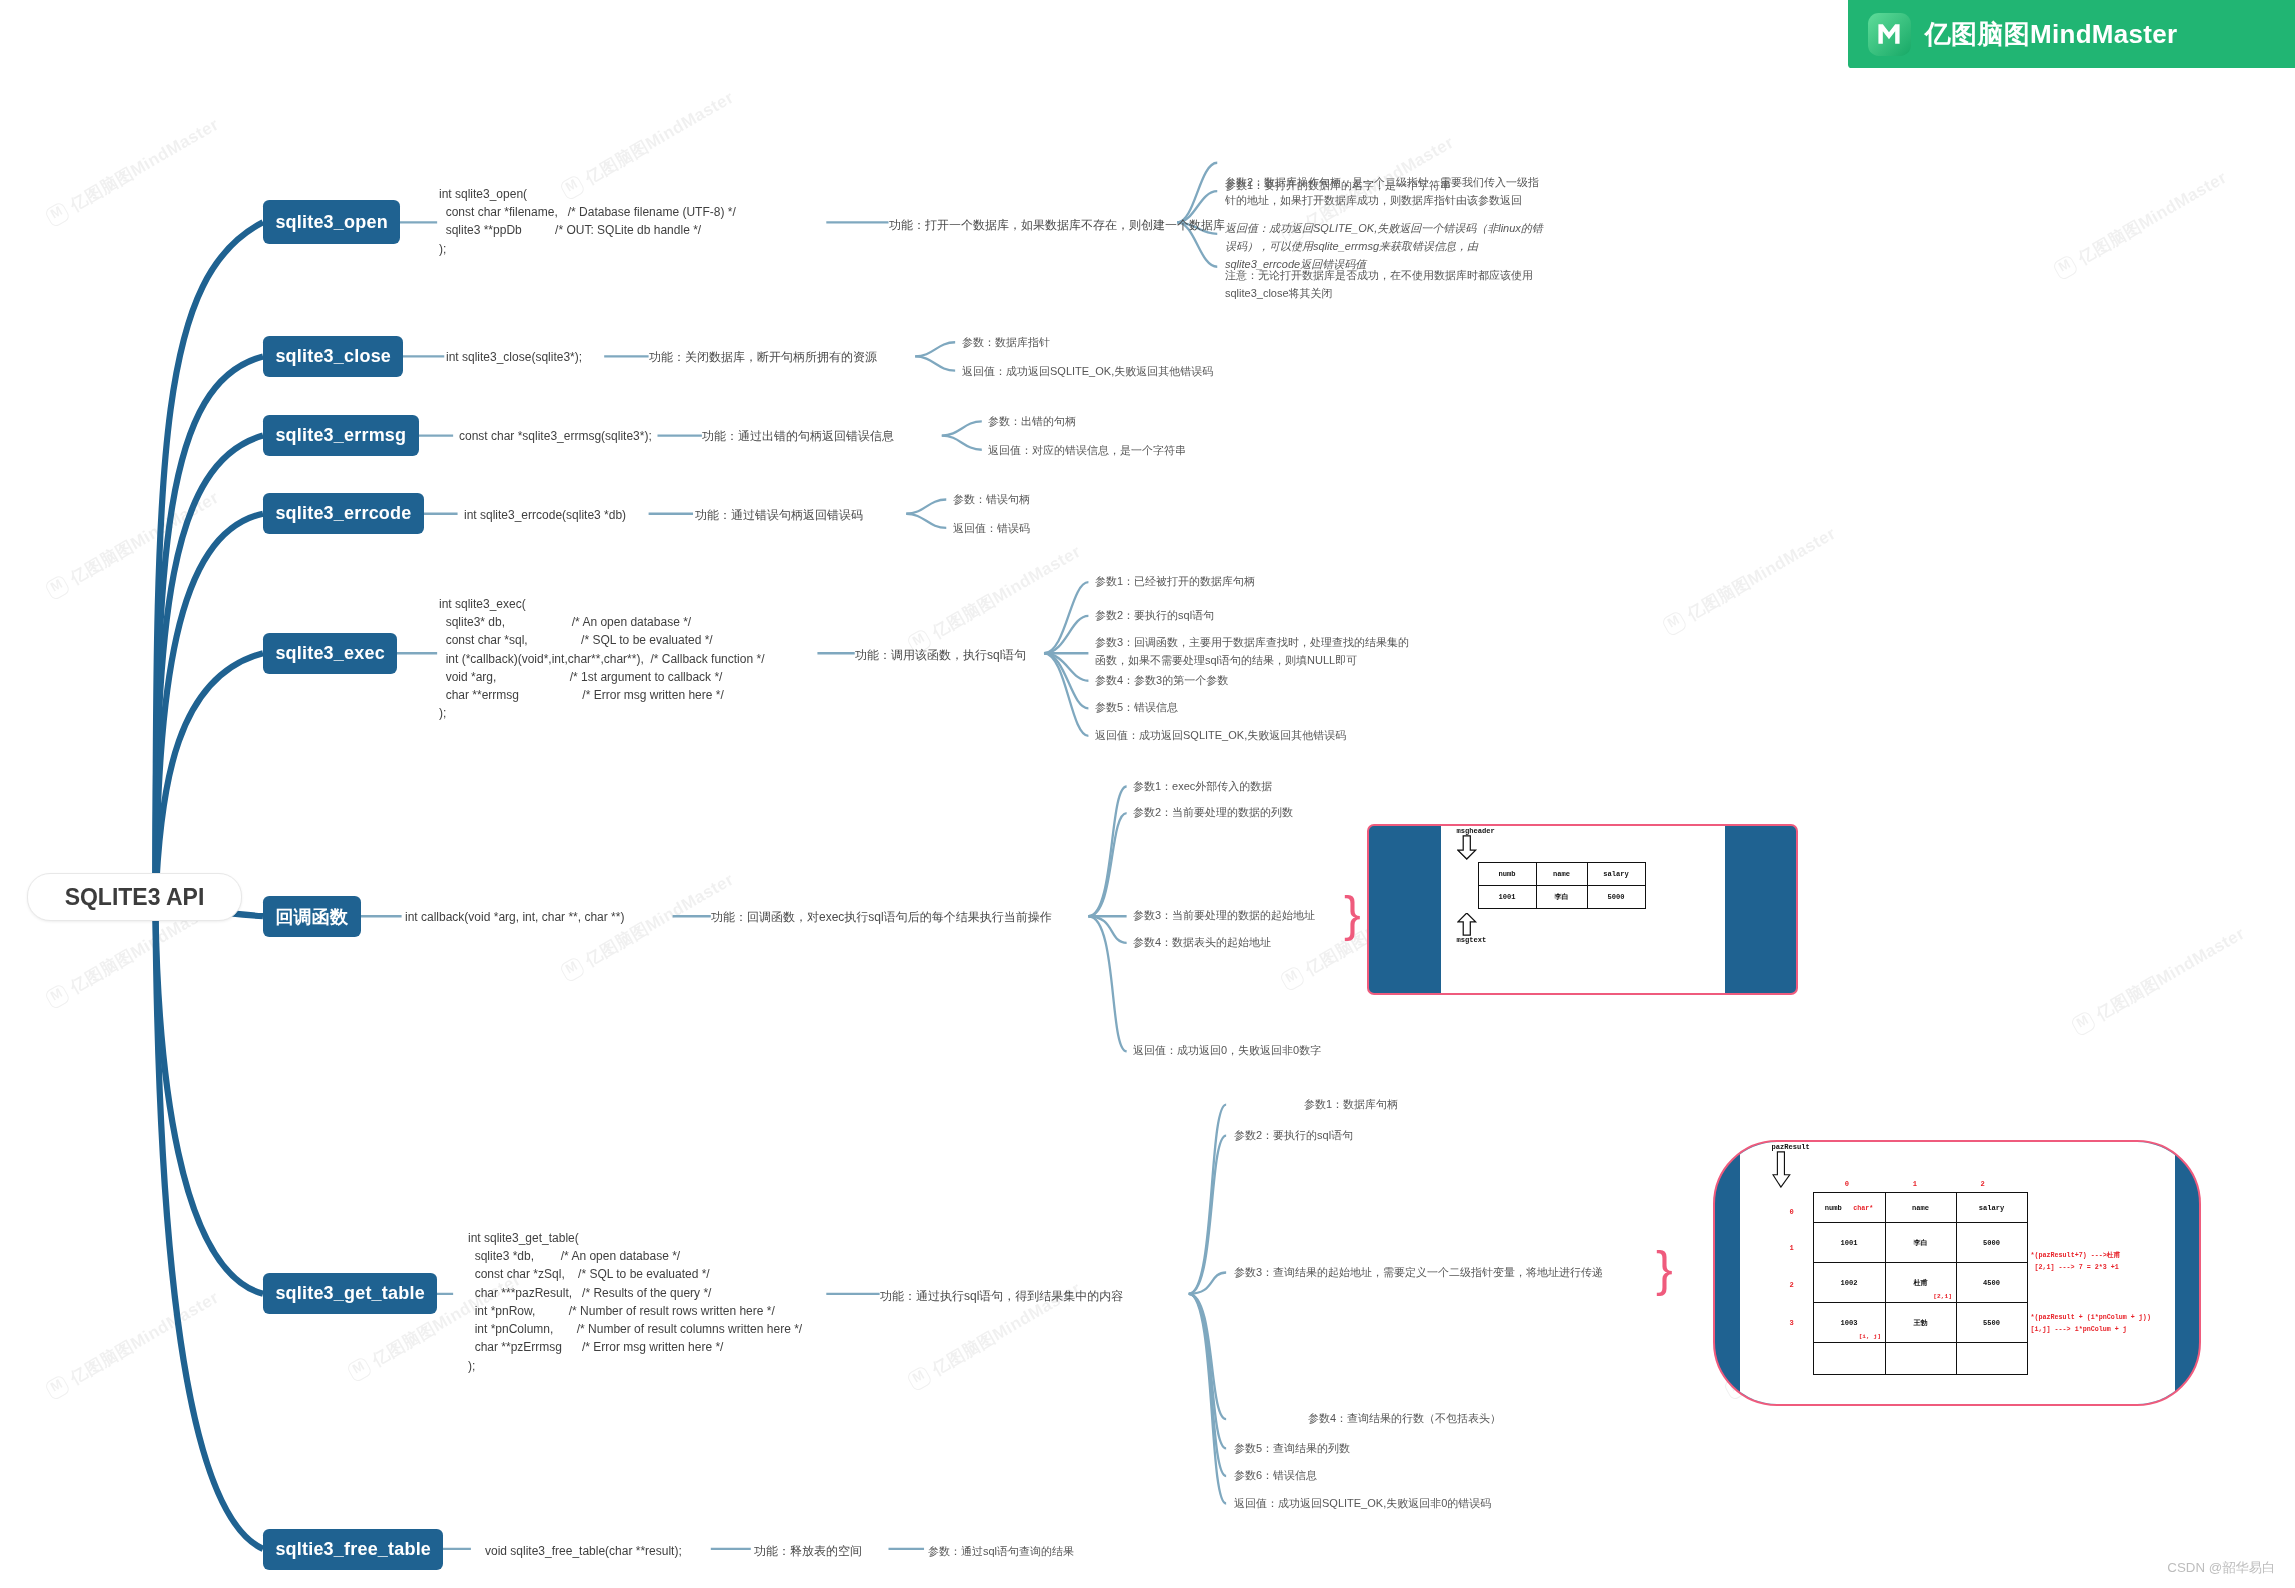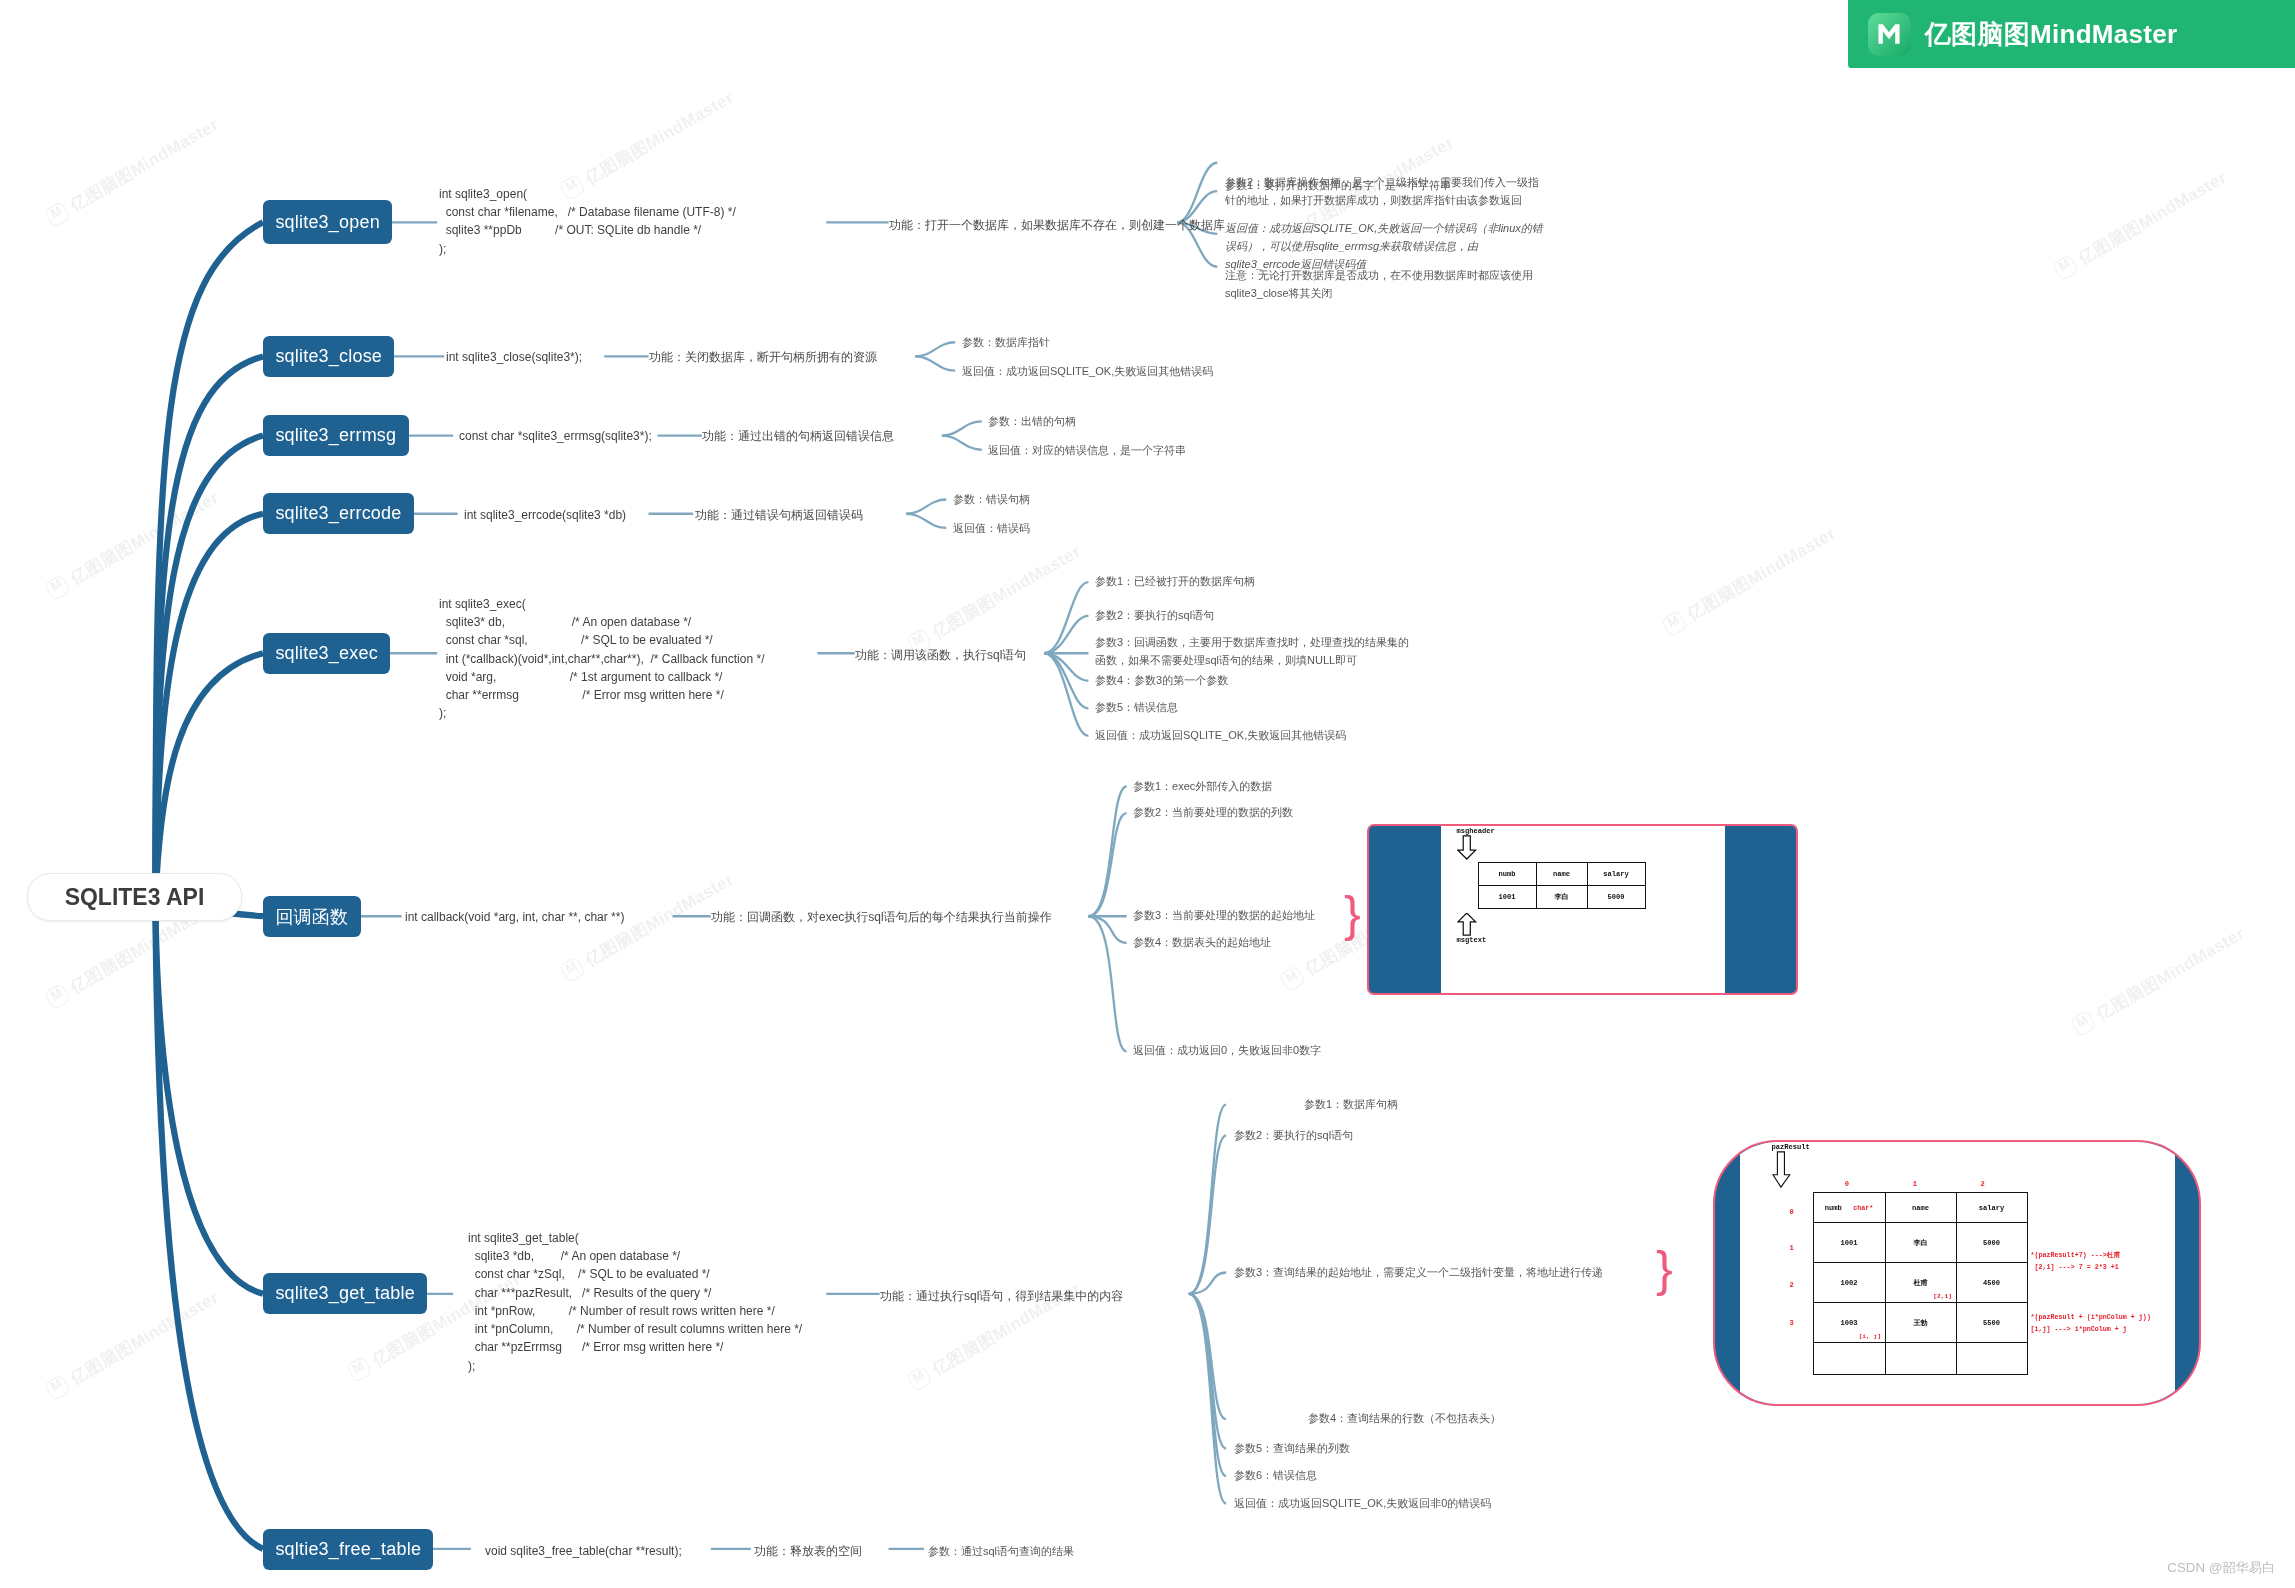--- a/index.html
+++ b/index.html
@@ -24,21 +24,21 @@
   .logo-mark{width:43px;height:43px;margin-left:19.6px;border-radius:10.7px;
      background:linear-gradient(135deg,#5fdc9a 0%,#17a866 100%);
      display:flex;align-items:center;justify-content:center;}
   .logo-text{color:#fff;font-size:26px;font-weight:700;margin-left:14.2px;letter-spacing:0.3px;}
 
   
   svg.links{position:absolute;left:0;top:0;width:2295px;height:1589px;pointer-events:none;}
 
   
   .topic{position:absolute;background:#1f6291;color:#fff;border-radius:6.2px;
-     font-weight:400;display:flex;align-items:center;justify-content:center;
+     font-weight:700;display:flex;align-items:center;justify-content:center;
      font-size:18px;letter-spacing:0.2px;white-space:nowrap;padding:0 12.4px;}
   .root{position:absolute;background:#ffffff;border:1.8px solid #e8e8e8;border-radius:23px;
      color:#3c3c3c;font-size:23px;font-weight:700;display:flex;align-items:center;
      justify-content:center;white-space:nowrap;box-shadow:0 0.9px 2.7px rgba(0,0,0,.07);}
 
   .sig{position:absolute;font-size:12px;line-height:1.52;color:#3f3f3f;white-space:pre;
      font-family:"Liberation Sans","DejaVu Sans",sans-serif;}
   .fn{position:absolute;font-size:12px;line-height:1.55;color:#4a4a4a;white-space:nowrap;}
   .leaf{position:absolute;font-size:11px;line-height:1.62;color:#565656;}
   .leaf.w2{width:320px;}

